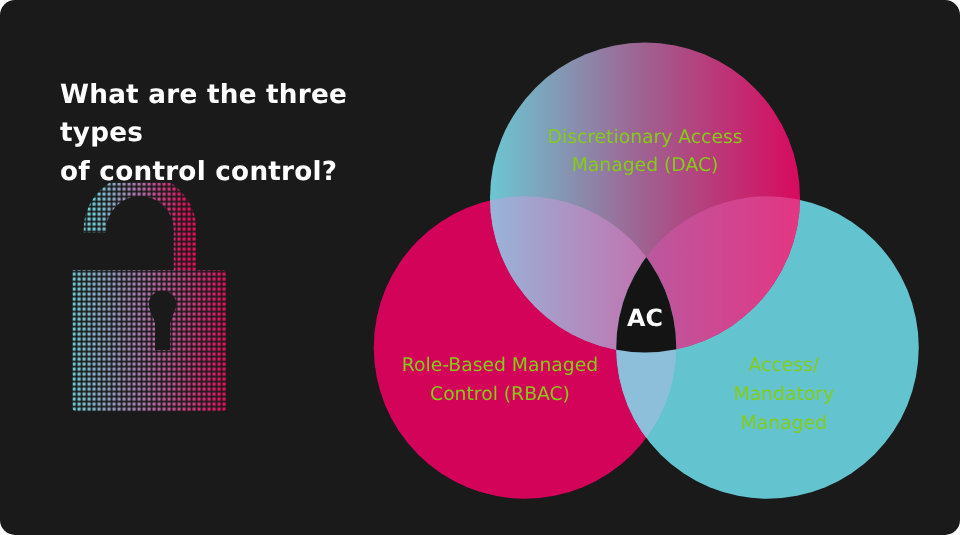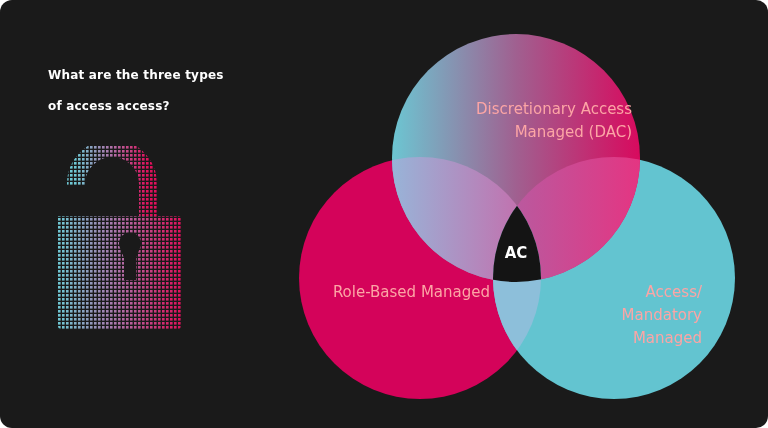--- a/index.html
+++ b/index.html
@@ -4,42 +4,42 @@
 <style>
   html, body { margin: 0; padding: 0; background: #ffffff; }
   body { width: 768px; height: 428px; overflow: hidden; }
   .card {
     position: relative; width: 768px; height: 428px;
     background: #1a1a1a; border-radius: 12px; overflow: hidden;
     font-family: "DejaVu Sans", "Liberation Sans", sans-serif;
   }
   .title {
     position: absolute; left: 48px; top: 60px; width: 260px;
-    color: #ffffff; font-weight: bold; font-size: 12px; line-height: 31px;
+    color: #ffffff; font-weight: bold; font-size: 21px; line-height: 31px;
     letter-spacing: 0.2px;
   }
   .lock { position: absolute; left: 54px; top: 146px; }
   .venn { position: absolute; left: 0; top: 0; }
   .label {
-    position: absolute; color: #fca5a5; font-size: 15px; line-height: 23px;
-    text-align: right;
+    position: absolute; color: #84cc16; font-size: 15px; line-height: 23px;
+    text-align: center;
   }
   .ac {
     position: absolute; left: 496px; top: 244px; width: 40px; text-align: center;
-    color: #ffffff; font-weight: bold; font-size: 15px;
+    color: #ffffff; font-weight: bold; font-size: 19px;
   }
 </style>
 </head>
 <body>
 
 <div class="card">
 
   <div class="title">
     <div>What are the three types</div>
-    <div>of access access?</div>
+    <div>of control control?</div>
   </div>
 
   <svg class="lock" width="130" height="190" viewBox="0 0 130 190">
     <defs>
       <linearGradient id="lockGrad" x1="0" y1="0" x2="1" y2="0">
         <stop offset="0" stop-color="#6fc8d4"></stop>
         <stop offset="0.5" stop-color="#b070a8"></stop>
         <stop offset="1" stop-color="#e0105c"></stop>
       </linearGradient>
       <pattern id="dots" width="4" height="4" patternUnits="userSpaceOnUse">
@@ -108,20 +108,21 @@
     </g>
   </svg>
 
   <div class="label" style="left:400px; top:98px; width:232px;">
     <div>Discretionary Access</div>
     <div>Managed (DAC)</div>
   </div>
 
   <div class="label" style="left:310px; top:281px; width:180px;">
     <div>Role-Based Managed</div>
+    <div>Control (RBAC)</div>
   </div>
 
   <div class="label" style="left:552px; top:281px; width:150px;">
     <div>Access/</div>
     <div>Mandatory Managed</div>
   </div>
 
   <div class="ac">AC</div>
 </div>
 

